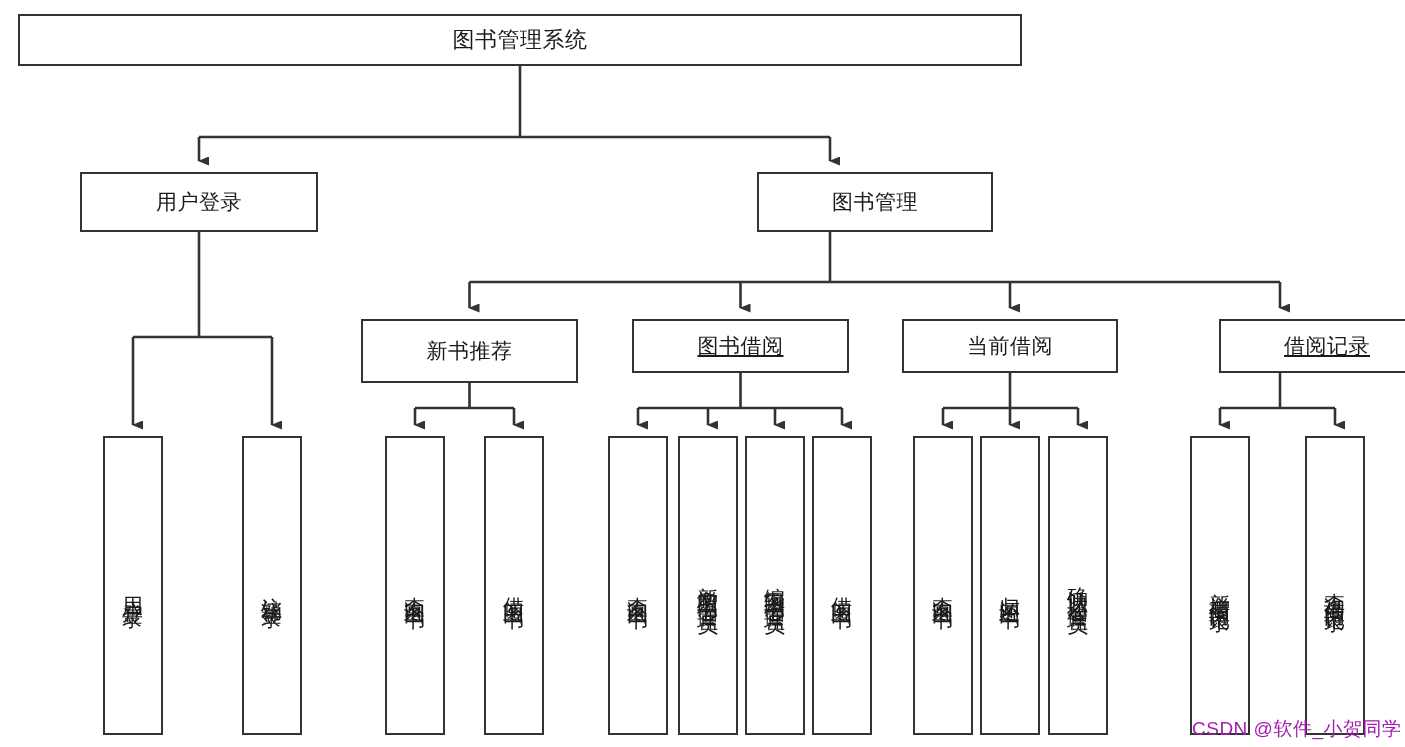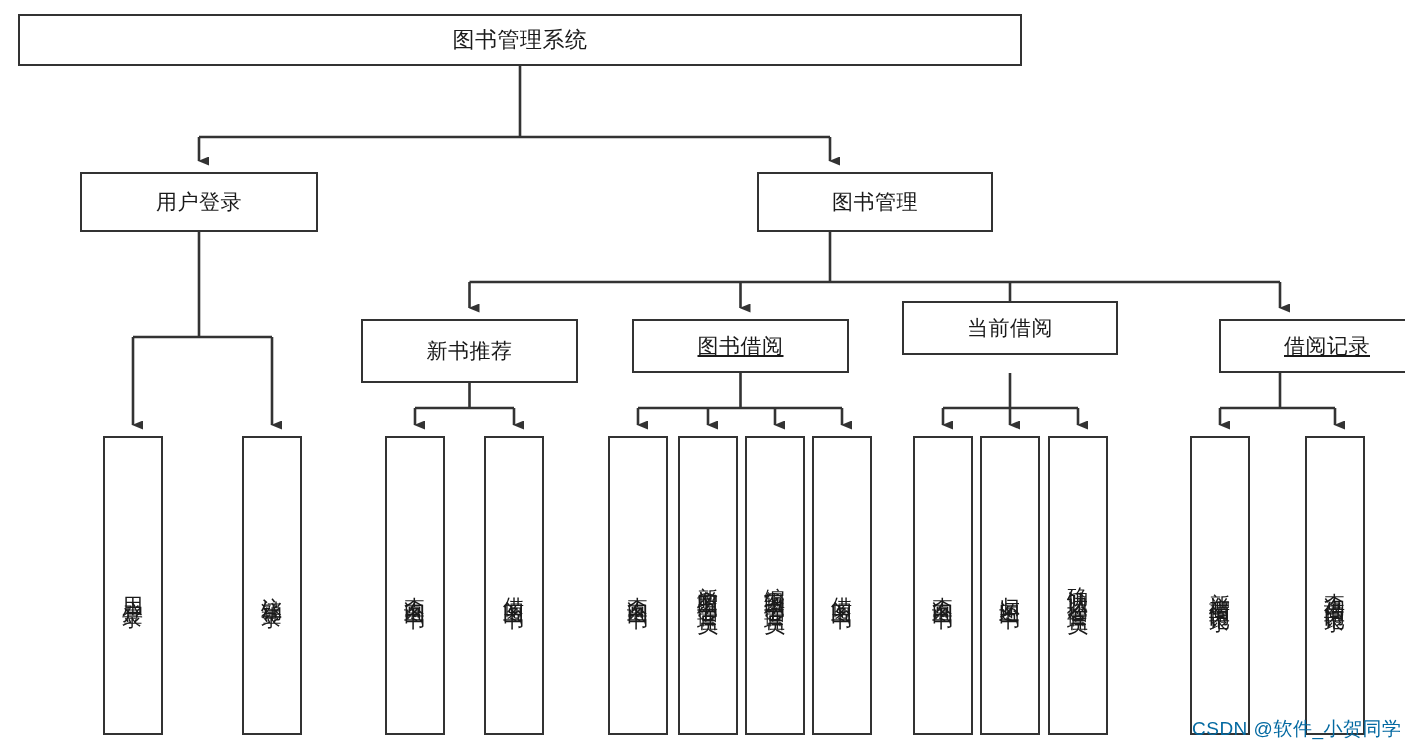--- a/index.html
+++ b/index.html
@@ -57,21 +57,21 @@
     font-size: 22px;
   }
   .node-label {
     display: block;
     white-space: nowrap;
     text-align: center;
   }
   .watermark {
     position: absolute;
     font-size: 19px;
-    color: #0369a1;
+    color: #a21caf;
     white-space: nowrap;
     letter-spacing: 0.5px;
     pointer-events: none;
   }
 </style>
 </head>
 <body>
 
 <div id="diagram-root">
   <svg class="edges" viewBox="0 0 1405 747" xmlns="http://www.w3.org/2000/svg">
@@ -118,21 +118,21 @@
       </div>
       <div class="node horiz" style="left: 712px; top: 172px; width: 236px; height: 60px; margin-left: 45px;">
         <span class="node-label">图书管理</span>
       </div>
       <div class="node horiz" style="left: 361px; top: 319px; width: 217px; height: 64px;">
         <span class="node-label">新书推荐</span>
       </div>
       <div class="node horiz" style="left: 632px; top: 319px; width: 217px; height: 54px; text-decoration: underline;">
         <span class="node-label">图书借阅</span>
       </div>
-      <div class="node horiz" style="left: 902px; top: 301px; width: 216px; height: 54px;">
+      <div class="node horiz" style="left: 902px; top: 319px; width: 216px; height: 54px;">
         <span class="node-label">当前借阅</span>
       </div>
       <div class="node horiz" style="left: 1219px; top: 319px; width: 216px; height: 54px; text-decoration: underline;">
         <span class="node-label">借阅记录</span>
       </div>
       <div class="node vert" style="left: 103px; top: 436px; width: 60px; height: 299px;">
         <span class="node-label">用户登录</span>
       </div>
       <div class="node vert" style="left: 242px; top: 436px; width: 60px; height: 299px;">
         <span class="node-label">注销登录</span>

